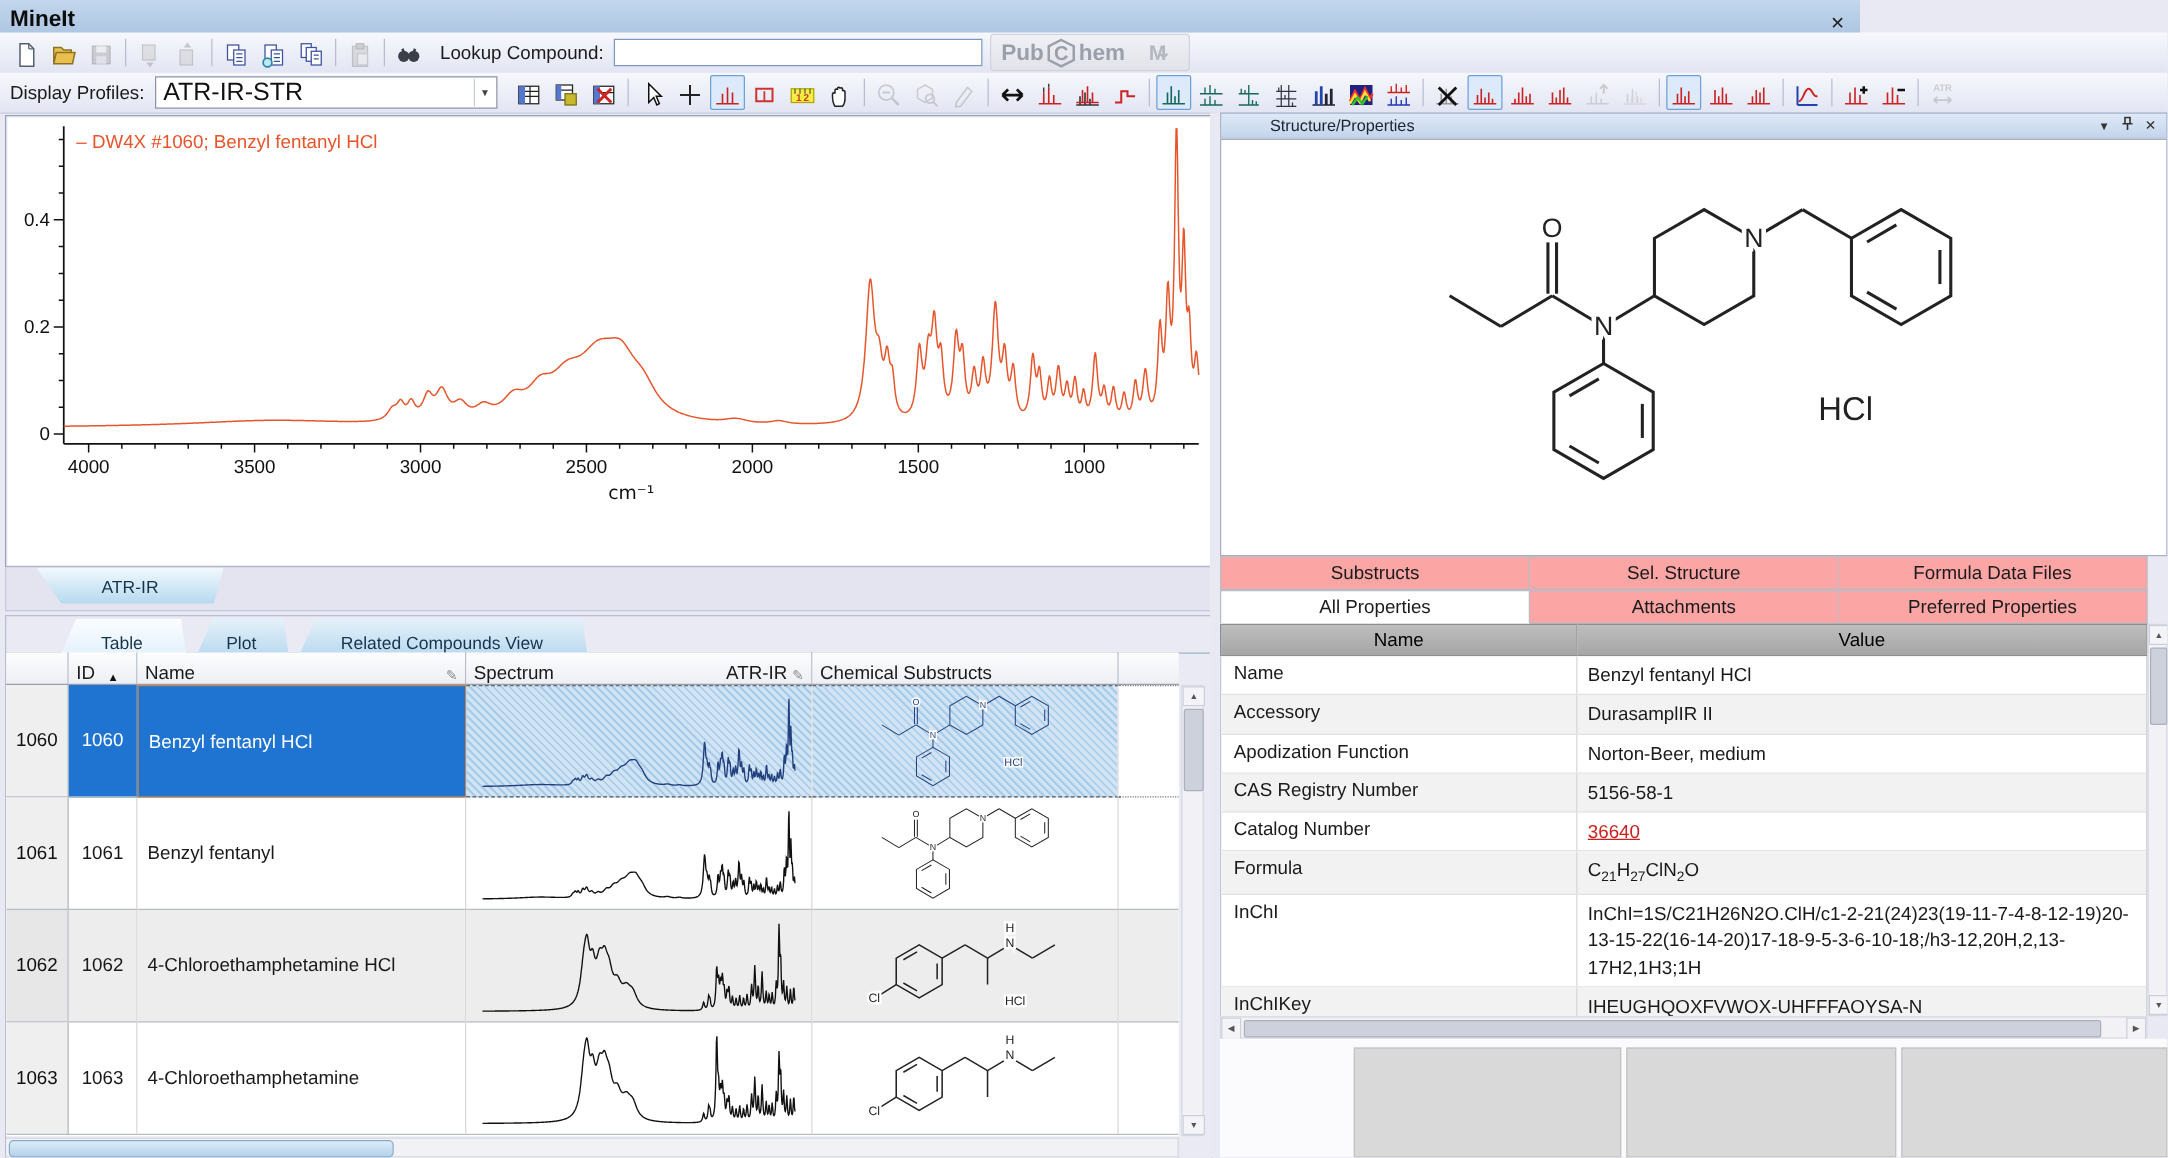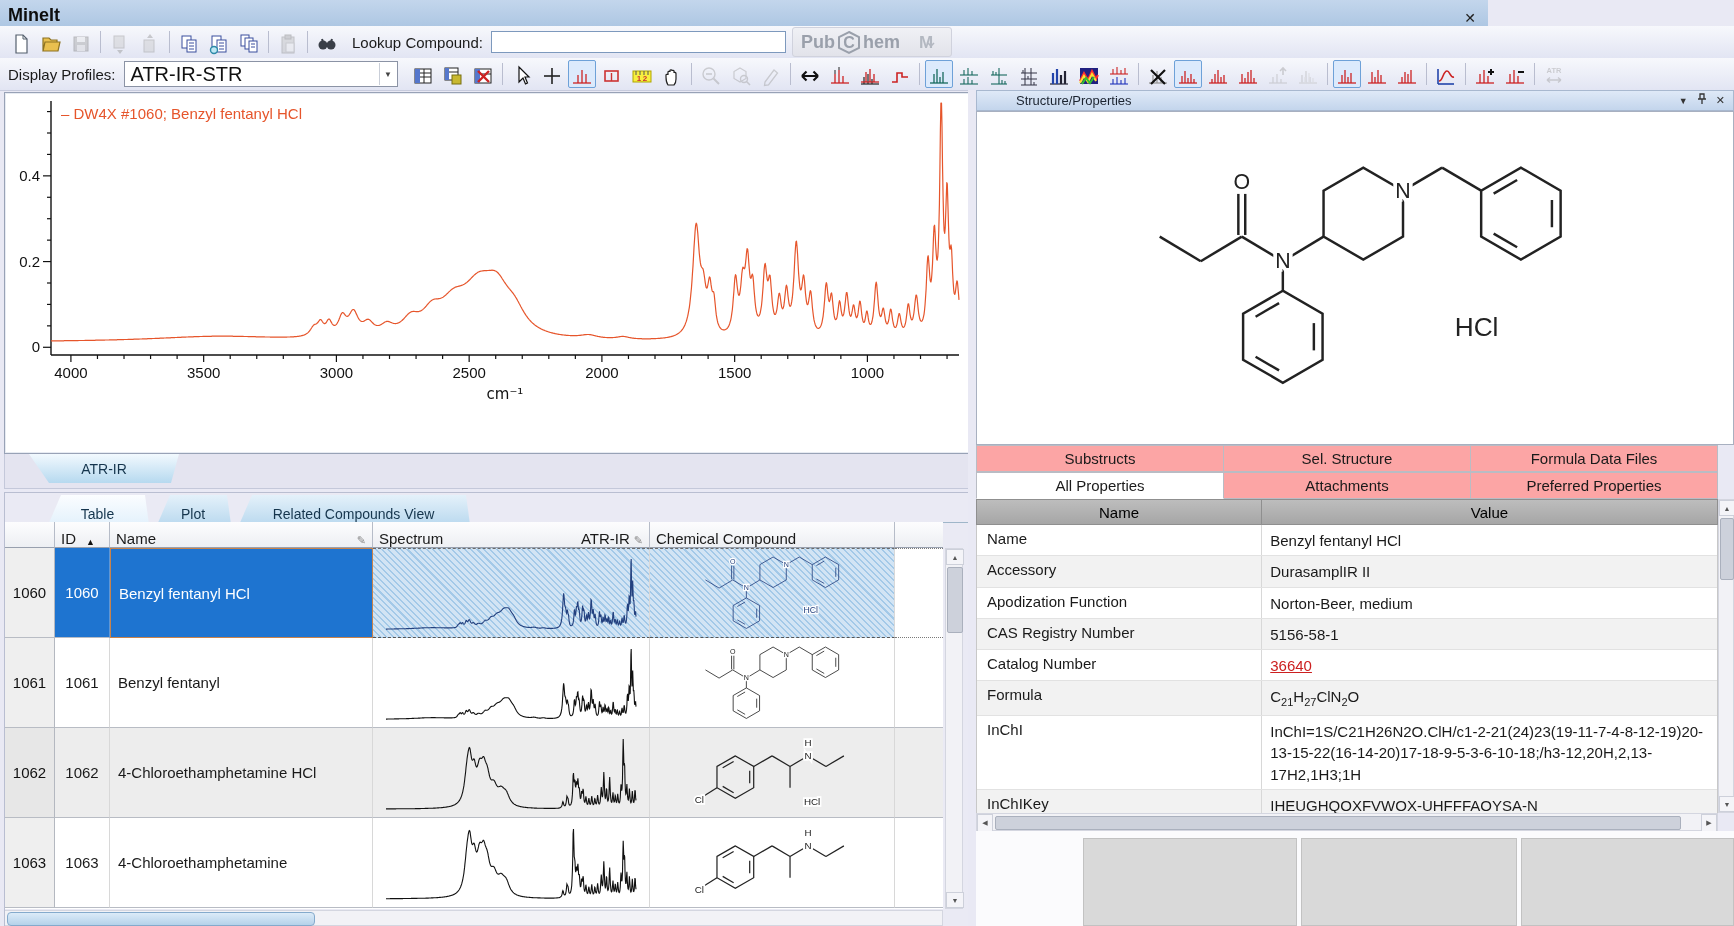--- a/index.html
+++ b/index.html
@@ -641,21 +641,21 @@
     <div class="hcell" style="width:263px">
       <span>Name</span>
       <span style="margin-left:auto;font-size:11px;color:#8a8a8a">✎</span>
     </div>
     <div class="hcell" style="width:277px">
       <span>Spectrum</span>
       <span style="margin-left:auto">ATR-IR</span>
       <span style="margin-left:4px;font-size:11px;color:#8a8a8a">✎</span>
     </div>
     <div class="hcell" style="width:245px">
-      <span>Chemical Compound</span>
+      <span>Chemical Substructs</span>
     </div>
     <div class="hcell" style="flex:1;border-right:none"></div>
   </div>
   <div id="rbody">
       <div class="trow sel">
     <div class="c rowhdr" style="width:50px">1060</div>
     <div class="c id" style="width:55px">1060</div>
     <div class="c nm" style="width:263px">Benzyl fentanyl HCl</div>
     <div class="c sp hatch" style="width:277px">
           <svg viewBox="0 0 260 86" style="width:100%;height:86px">

